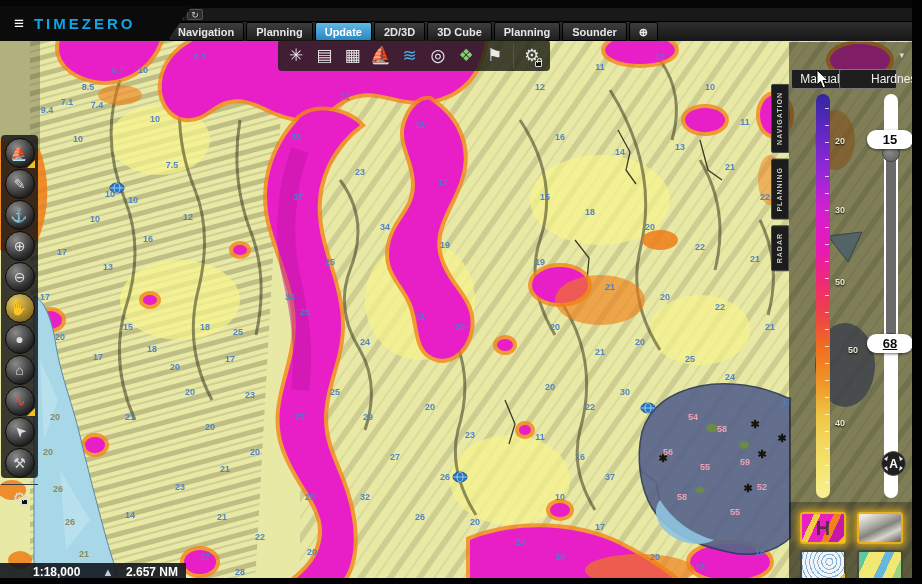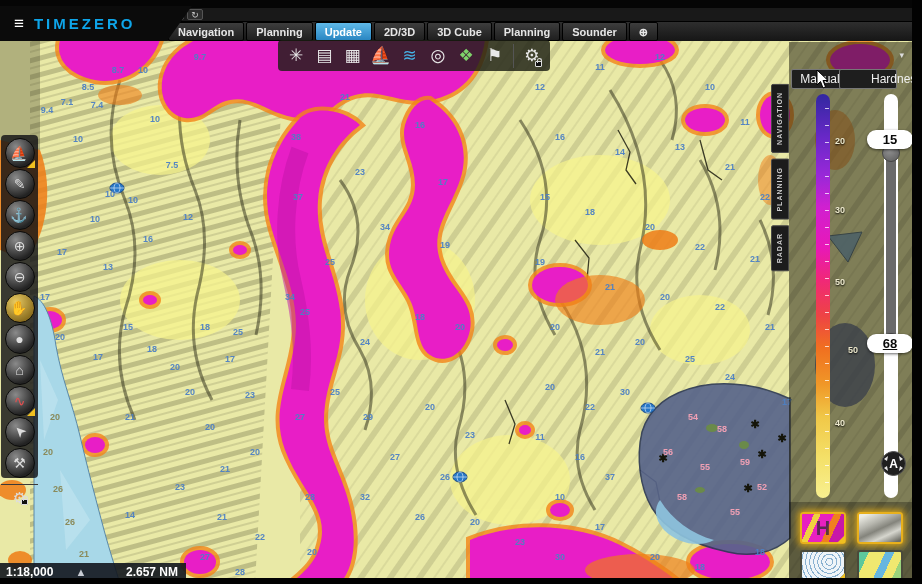--- a/index.html
+++ b/index.html
@@ -92,21 +92,21 @@
     background:linear-gradient(115deg,#e820c0 0 22%,#f0d040 22% 34%,#e820c0 34% 58%,#f08020 58% 72%,#c818a8 72%); }
   #thumb-3d { left:68px; top:10px;
     background:linear-gradient(155deg,#ecece4 8%,#b4b4ac 34%,#84847c 52%,#d6d6ce 72%,#6e6e66 95%); }
   #thumb-contour { left:11px; top:48px; background:#eef4f8;
     background-image:repeating-radial-gradient(circle at 65% 35%, rgba(120,160,200,0) 0 3px, #88b0d0 3px 4px); }
   #thumb-depth { left:68px; top:48px;
     background:linear-gradient(115deg,#5cc89c 0 18%,#f0e870 18% 48%,#66b6e0 48% 64%,#f0e870 64% 82%,#9ad47c 82%); }
 
   
   #scale-bar { position:absolute; left:0; top:563px; width:186px; height:17px; background:rgba(18,22,30,.9);
-    display:flex; align-items:center; color:#fff; font-size:12px; font-weight:bold; }
+    display:flex; align-items:center; color:#fff; font-size:12px; font-weight:bold;padding-left:27px; }
   #scale-text { margin-left:6px; }
   #north-arrow { margin-left:22px; color:#c8ccd4; font-size:11px; }
   #range-text { margin-left:auto; margin-right:8px; }
   #bottom-strip { position:absolute; left:0; top:578px; width:100%; height:6px; background:#020202; }
   #right-strip { position:absolute; left:912px; top:0; width:10px; height:100%; background:#020202; }
 
   
   #cursor { position:absolute; left:816px; top:70px; width:14px; height:20px; pointer-events:none; }
 </style>
 </head>

